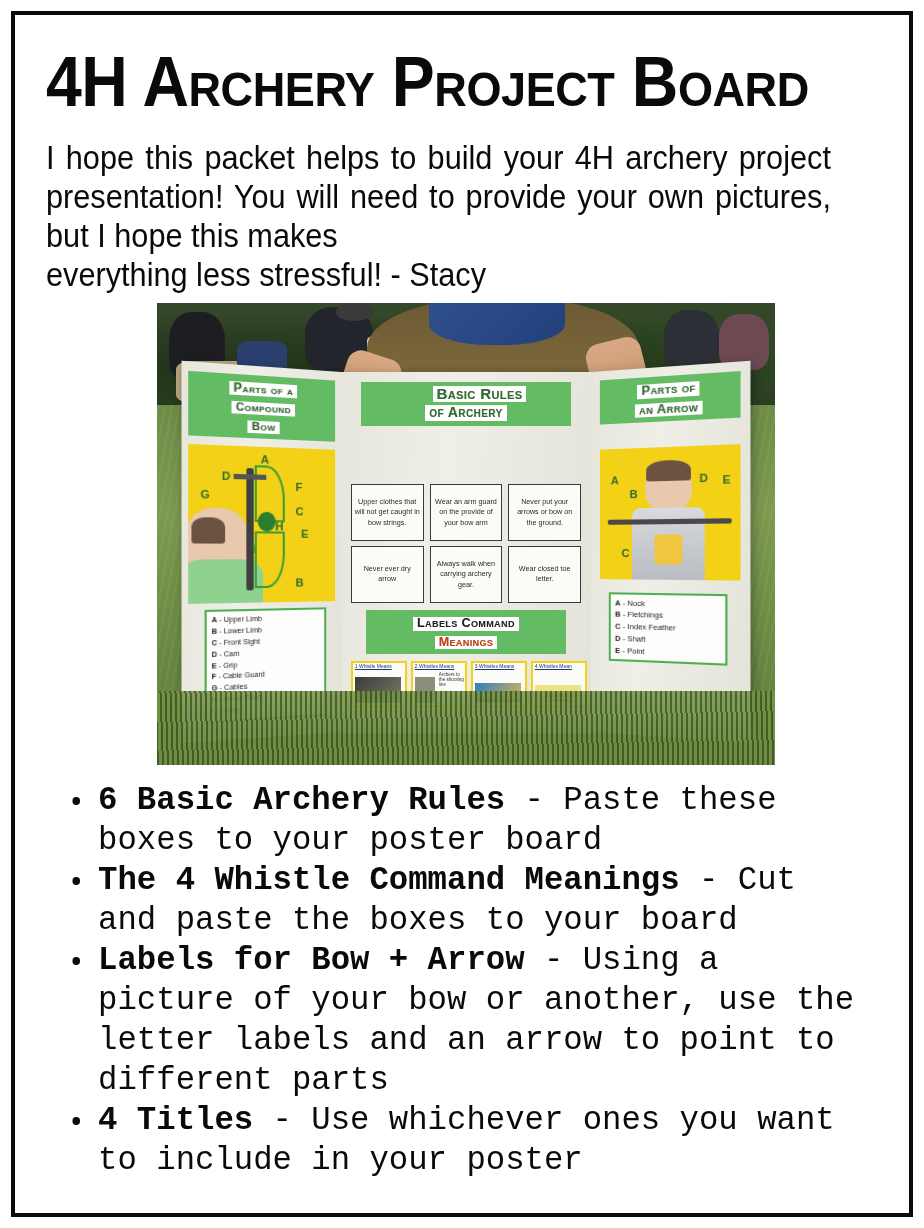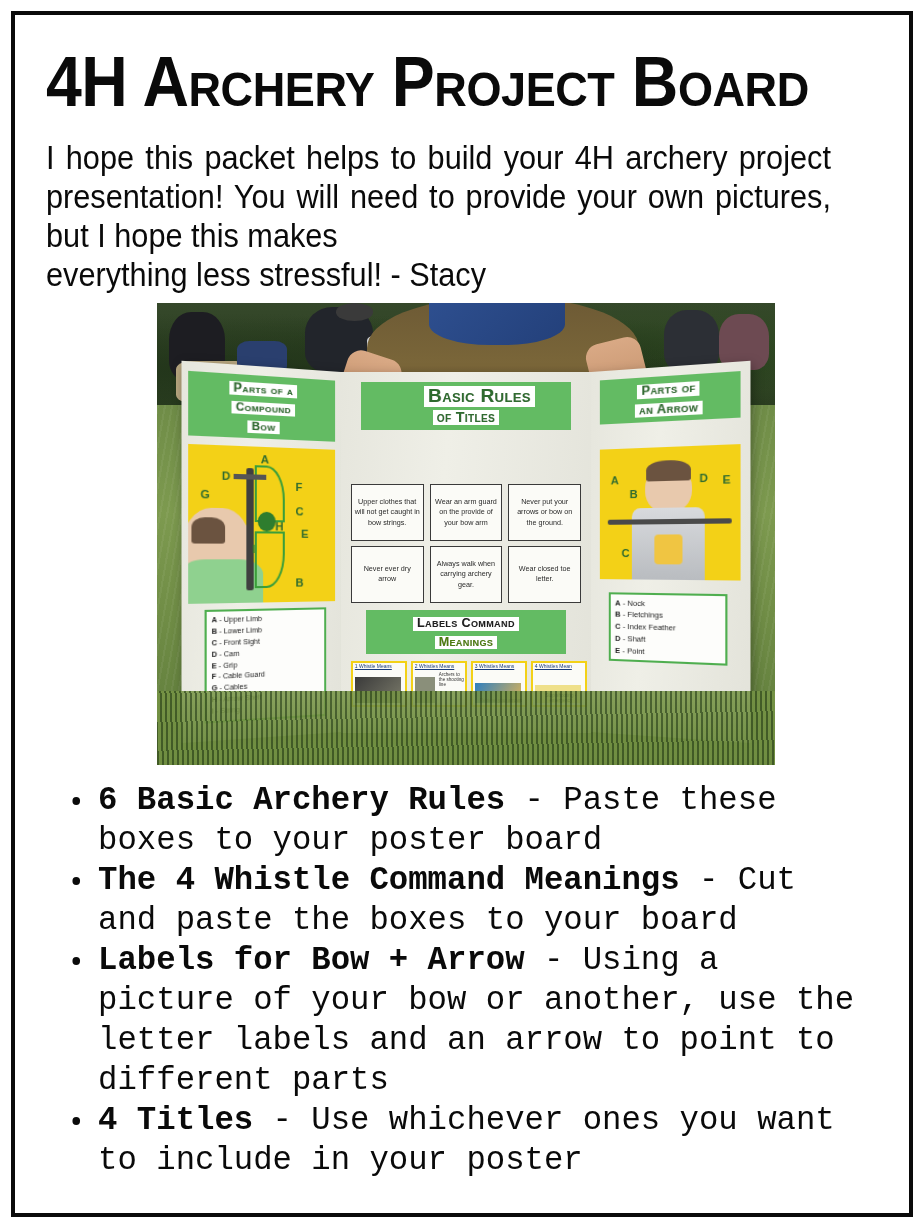--- a/index.html
+++ b/index.html
@@ -352,36 +352,36 @@
             <div><b>E</b> - <span>Grip</span></div>
             <div><b>F</b> - <span>Cable Guard</span></div>
             <div><b>G</b> - <span>Cables</span></div>
             <div><b>H</b> - <span>Arrow Shelf</span></div>
             <div><b>I</b> - <span>String</span></div>
           </div>
         </div>
 
         <div class="panel panel-mid">
           <div class="hdr-green" style="margin:4% 8% 0 8%;">
-            <span class="hdr-strip" style="font-size:19px;margin-left:27px;">Basic Rules</span><br>
-            <span class="hdr-strip" style="font-size:14px;">of Titles</span>
+            <span class="hdr-strip" style="font-size:15px;margin-left:27px;">Basic Rules</span><br>
+            <span class="hdr-strip" style="font-size:14px;">of Archery</span>
           </div>
 
           <div class="rule-grid" style="left:4%;top:31%;width:92%;height:33%;">
             <div class="rule-box">Upper clothes that will not get caught in bow strings.</div>
             <div class="rule-box">Wear an arm guard on the provide of your bow arm</div>
             <div class="rule-box">Never put your arrows or bow on the ground.</div>
             <div class="rule-box">Never ever dry arrow</div>
             <div class="rule-box">Always walk when carrying archery gear.</div>
             <div class="rule-box">Wear closed toe letter.</div>
           </div>
 
           <div class="hdr-green" style="position:absolute;left:10%;top:66%;width:80%;box-sizing:border-box;">
             <span class="hdr-strip" style="font-size:12.5px;color:#1e1e1e;">Labels Command</span><br>
-            <span class="hdr-strip" style="font-size:12.5px;color:#4d7c0f;text-align:center;">Meanings</span>
+            <span class="hdr-strip" style="font-size:12.5px;color:#c2410c;text-align:center;">Meanings</span>
           </div>
 
           <div class="whistle-row" style="left:4%;top:80%;">
             <div class="whistle-card">
               <span class="whistle-title">1 Whistle Means</span>
               <div class="wimg" style="background:linear-gradient(135deg,#3a3a3a,#7a7a6a);width:46px;height:26px;left:2px;"></div>
             </div>
             <div class="whistle-card">
               <span class="whistle-title">2 Whistles Means</span>
               <div class="wimg" style="background:#8a8f7a;width:20px;height:26px;"></div>

